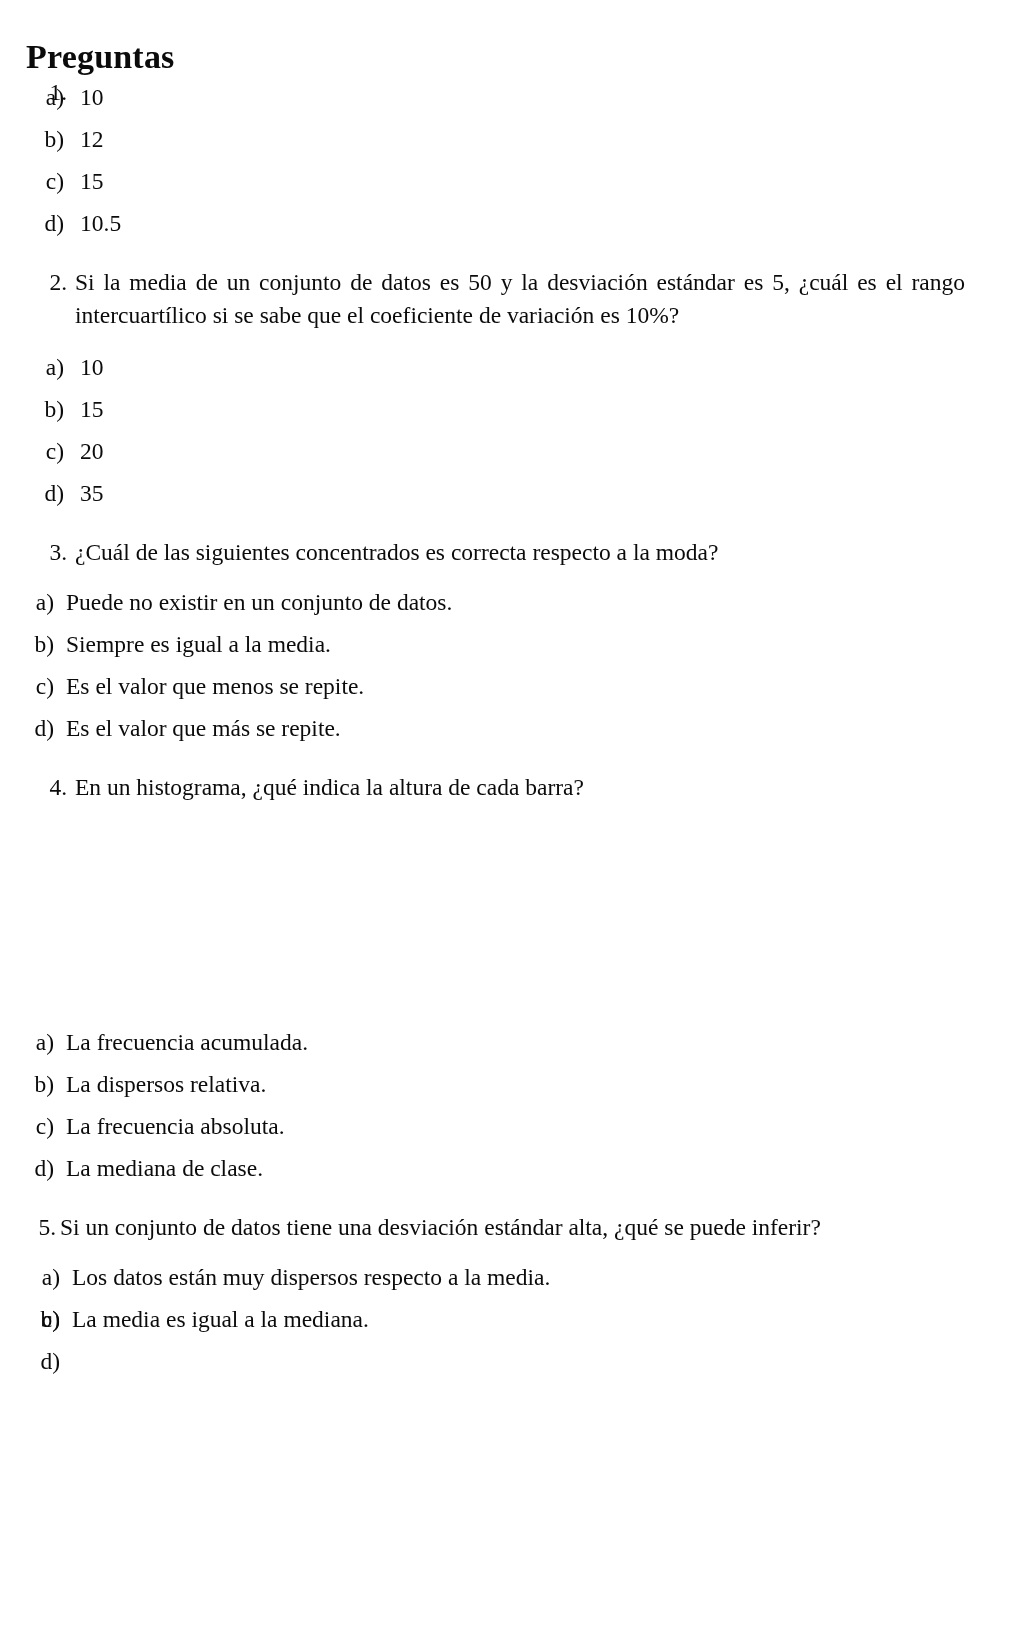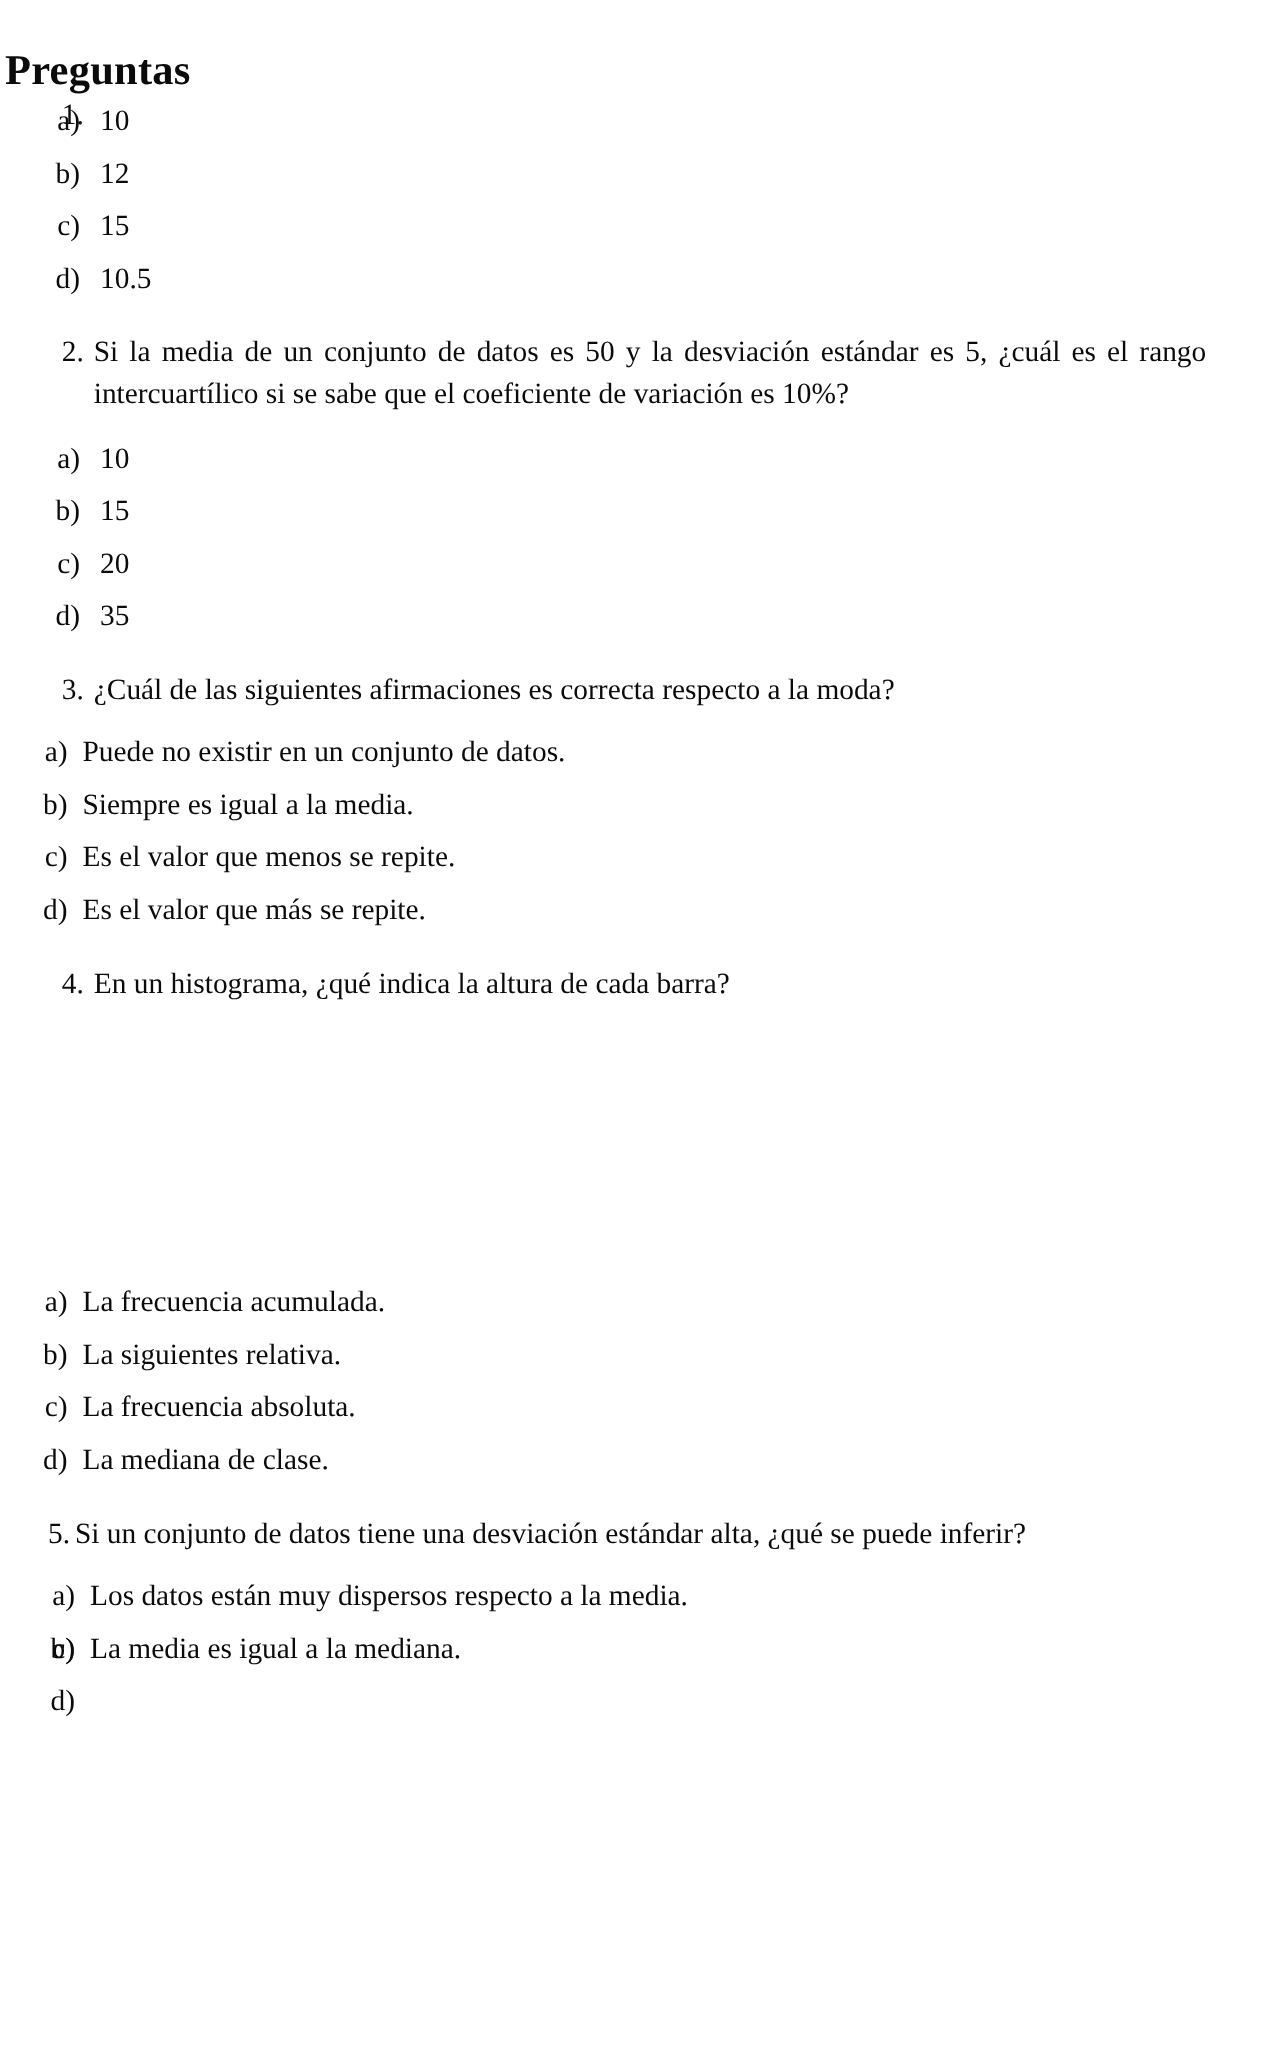--- a/index.html
+++ b/index.html
@@ -17,21 +17,21 @@
   }
   .page {
     position: relative;
     width: 1025px;
     height: 1647px;
     box-sizing: border-box;
   }
 
   .doc-title {
     position: absolute;
-    left: 4px;
+    left: 26px;
     top: 2px;
     font-size: 34px;
     font-weight: bold;
     letter-spacing: 0.2px;
     line-height: 44px;
     white-space: nowrap;
     margin-top: 33px;
   }
 
   .qlist {
@@ -172,21 +172,21 @@
         <li class="option">
           <span class="opt-letter">d)</span>
           <span class="opt-text">35</span>
         </li>
       </ul>
     </div>
 
     <div class="question q3 gap-before">
       <div class="q-body nojust">
         <span class="q-num">3.</span>
-        <span>¿Cuál de las siguientes afirmaciones es correcta respecto a la moda?</span>
+        <span>¿Cuál de las siguientes concentrados es correcta respecto a la moda?</span>
       </div>
       <ul class="options">
         <li class="option">
           <span class="opt-letter">a)</span>
           <span class="opt-text">Puede no existir en un conjunto de datos.</span>
         </li>
         <li class="option">
           <span class="opt-letter">b)</span>
           <span class="opt-text">Siempre es igual a la media.</span>
         </li>
@@ -207,21 +207,21 @@
         <span>En un histograma, ¿qué indica la altura de cada barra?</span>
       </div>
       <div class="figure-gap"></div>
       <ul class="options">
         <li class="option">
           <span class="opt-letter">a)</span>
           <span class="opt-text">La frecuencia acumulada.</span>
         </li>
         <li class="option">
           <span class="opt-letter">b)</span>
-          <span class="opt-text">La siguientes relativa.</span>
+          <span class="opt-text">La dispersos relativa.</span>
         </li>
         <li class="option">
           <span class="opt-letter">c)</span>
           <span class="opt-text">La frecuencia absoluta.</span>
         </li>
         <li class="option">
           <span class="opt-letter">d)</span>
           <span class="opt-text">La mediana de clase.</span>
         </li>
       </ul>

